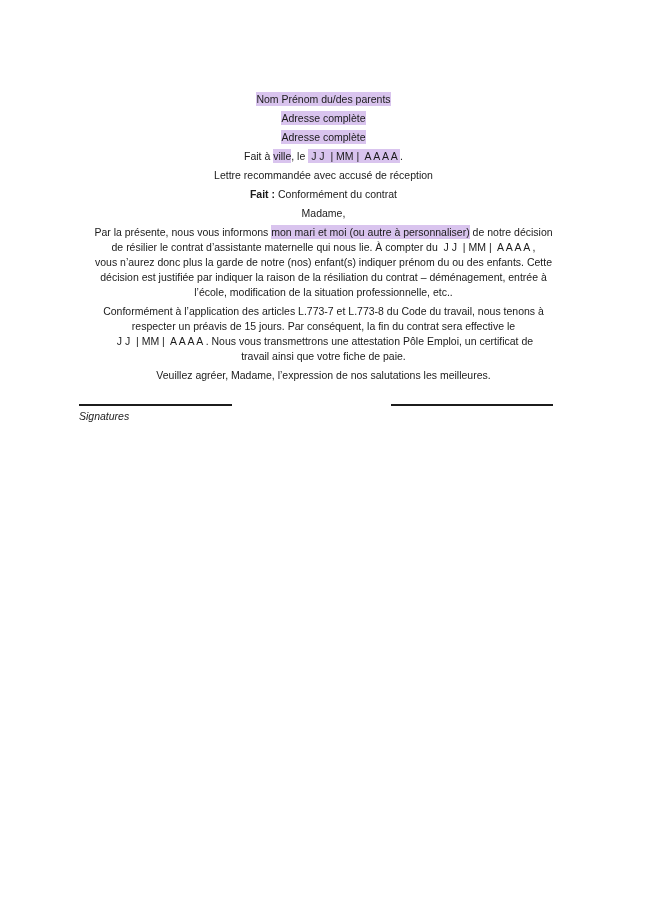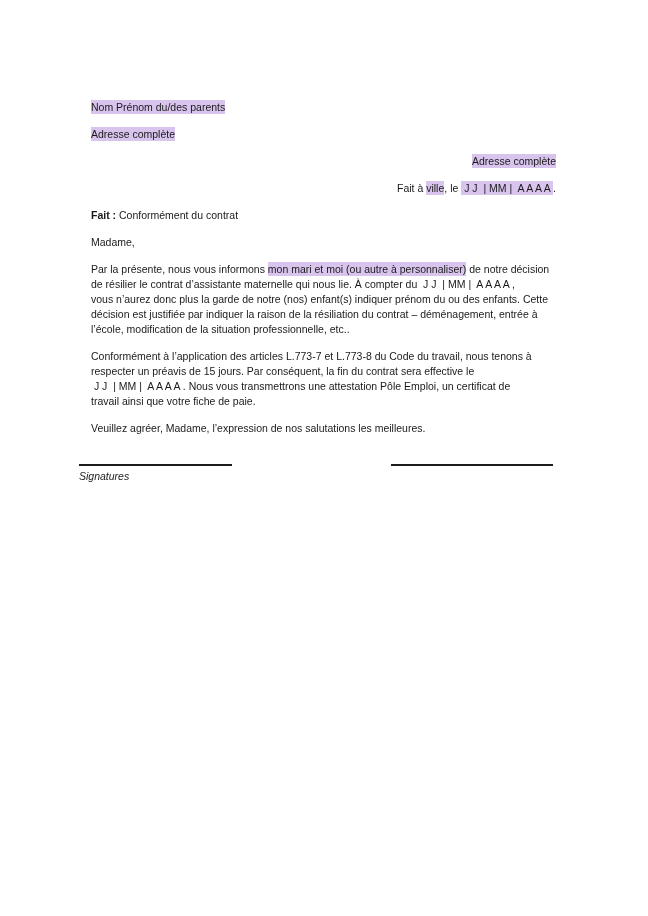--- a/index.html
+++ b/index.html
@@ -13,33 +13,33 @@
     line-height: 15px;
     color: #1a1a1a;
     overflow: hidden;
   }
   .content {
     position: absolute;
     left: 79px;
     top: 88px;
     width: 489px;
   }
-  .content p, .content .line { margin: 12px; white-space: pre-wrap; }
+  .content p, .content .line { margin: 4px; white-space: pre-wrap; text-align: center; }
   .hl { background: #d9c4ee; padding: 1px 0; }
   .block-right { text-align: right; }
   .date-line { margin-top: 13px; text-align: right; }
   .mail-type { margin-top: 31px; }
   .subject { margin-top: 5px; }
   .subject .subject-label { font-weight: bold; }
   .salutation { margin-top: 11px; }
   .para-1 { margin-top: 7px; }
   .para-2 { margin-top: 6px; }
   .para-3 { margin-top: 6px; }
   .closing { margin-top: 6px; }
-  .signature-area { position: relative; margin-top: 28px; height: 45px; }
+  .signature-area { position: relative; margin-top: 21px; height: 45px; }
   .sig-left  { position: absolute; left: 0;     top: 0; width: 153px; }
   .sig-right { position: absolute; left: 312px; top: 0; width: 162px; }
   .sig-rule { border-top: 2px solid #1c1c1c; height: 0; }
   .sig-label { font-style: italic; margin-top: 3px; white-space: pre-wrap; }
 </style>
 </head>
 <body>
 
 <div class="page">
   <div class="content">
@@ -48,20 +48,21 @@
         <div class="line"><span class="hl">Nom Prénom du/des parents</span></div>
         <div class="line"><span class="hl">Adresse complète</span></div>
       </div>
 
     <div class="block-right">
         <div class="line"><span class="hl">Adresse complète</span></div>
       </div>
 
     <div class="date-line line"><span>Fait à </span><span class="hl">ville</span><span>, le </span><span class="hl"> J J  | MM |  A A A A </span><span>.</span></div>
 
+    <p class="mail-type">Lettre recommandée avec accusé de réception</p>
 
     <p class="subject"><span class="subject-label">Fait :</span><span> Conformément du contrat</span></p>
 
     <p class="salutation">Madame,</p>
 
     <p class="para-1"><span>Par la présente, nous vous informons </span><span class="hl">mon mari et moi (ou autre à personnaliser)</span><span> de notre décision
 de résilier le contrat d’assistante maternelle qui nous lie. À compter du  J J  | MM |  A A A A ,
 vous n’aurez donc plus la garde de notre (nos) enfant(s) indiquer prénom du ou des enfants. Cette
 décision est justifiée par indiquer la raison de la résiliation du contrat – déménagement, entrée à
 l’école, modification de la situation professionnelle, etc..</span></p>

